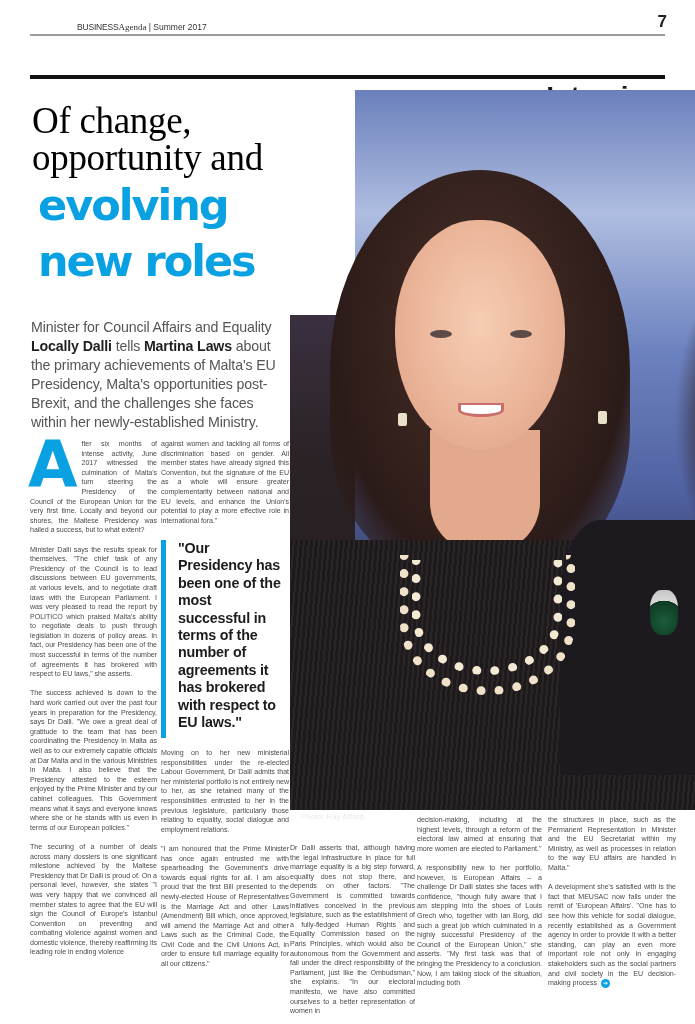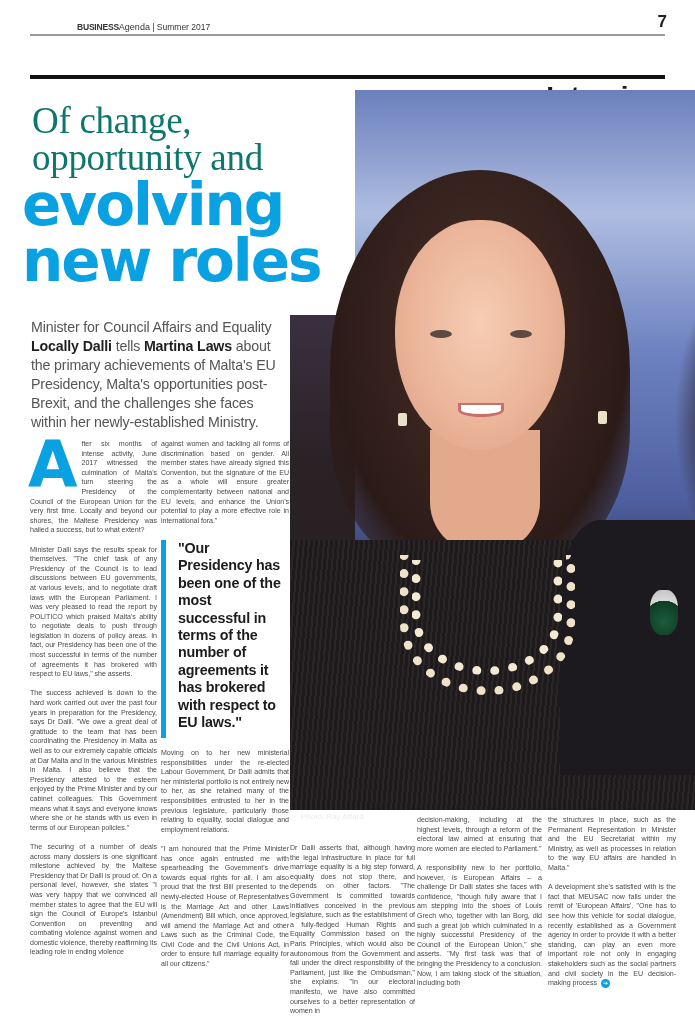--- a/index.html
+++ b/index.html
@@ -1,21 +1,21 @@
 <!DOCTYPE html>
 <html><head>
   <meta charset="utf-8">
   <style>
     * { box-sizing: border-box; margin: 0; padding: 0; }
     html, body { width: 695px; height: 1024px; background: #ffffff; overflow: hidden; }
     body { position: relative; font-family: "Liberation Sans", sans-serif; color: #3a3a3a; }
 
     .masthead { position: absolute; left: 30px; top: 22px; font-size: 8.5px; color: #333; }
-    .masthead b { font-weight: bold; letter-spacing: -0.2px; padding-left: 47px; }
-    .masthead .agenda { font-family: Liberation Sans, sans-serif; font-size: 9px; }
+    .masthead b { font-weight: normal; letter-spacing: -0.2px; padding-left: 47px; }
+    .masthead .agenda { font-family: Liberation Serif, serif; font-size: 9px; }
     .page-number { position: absolute; right: 28px; top: 12px; font-size: 17px; font-weight: bold; color: #222; }
     .head-rule-thin { position: absolute; left: 30px; right: 30px; top: 34px; height: 1.5px; background: #9a9a9a; }
     .section-title { position: absolute; right: 30px; top: 38px; font-size: 28px; font-weight: bold; color: #1a1a1a; letter-spacing: -0.3px; margin-top: 43px; }
     .head-rule-thick { position: absolute; left: 30px; right: 30px; top: 75px; height: 4px; background: #111; }
 
     
     .photo { position: absolute; overflow: hidden; }
     .photo-main { left: 355px; top: 90px; width: 340px; height: 685px;
       background:
         radial-gradient(ellipse 70px 90px at 470px 320px, #f2c3a8 0%, #e6ab8e 55%, rgba(230,171,142,0) 100%),
@@ -39,22 +39,22 @@
       border: 9px dotted #f4e9d2; border-top: none; border-radius: 0 0 50% 50%; }
     .brooch { position: absolute; left: 650px; top: 590px; width: 28px; height: 45px; border-radius: 40%;
       background: radial-gradient(circle at 50% 70%, #1b5d3a 0%, #0f3a24 60%, #d9d9d9 61%, #bfbfbf 100%); }
     .eye { position: absolute; width: 22px; height: 8px; border-radius: 50%; background: #5b4a45; }
     .mouth { position: absolute; left: 458px; top: 403px; width: 46px; height: 14px; border-radius: 0 0 50% 50%; background: #fff; border: 3px solid #c96d6d; border-top-width: 2px; }
     .earring { position: absolute; width: 9px; height: 13px; background: #e9e2c9; border-radius: 2px; }
 
     .photo-credit { position: absolute; left: 301px; top: 788px; font-size: 8px; color: #eaeaea; margin-top: 24px; }
 
     
-    .headline-serif { position: absolute; left: 32px; top: 102px; font-family: "Liberation Serif", serif; font-size: 37px; line-height: 37px; color: #0f766e; letter-spacing: -0.3px; }
-    .headline-sans { position: absolute; left: 22px; top: 177px; font-family: "DejaVu Sans", sans-serif; font-weight: bold; font-size: 58px; line-height: 56px; color: #0aa1e2; letter-spacing: -2px; }
+    .headline-serif { position: absolute; left: 32px; top: 102px; font-family: "Liberation Serif", serif; font-size: 37px; line-height: 37px; color: #000000; letter-spacing: -0.3px; }
+    .headline-sans { position: absolute; left: 38px; top: 177px; font-family: "DejaVu Sans", sans-serif; font-weight: bold; font-size: 43px; line-height: 56px; color: #0aa1e2; letter-spacing: -2px; }
 
     .standfirst { position: absolute; left: 31px; top: 318px; width: 250px; font-size: 14.2px; line-height: 19px; color: #555; letter-spacing: -0.15px; }
     .standfirst b { color: #1f1f1f; }
 
     
     .col { position: absolute; font-size: 7.1px; line-height: 9.6px; color: #4a4a4a; text-align: justify; letter-spacing: -0.05px; }
     .col p { margin-bottom: 9.6px; }
     .col-1 { left: 30px; top: 440px; width: 127px; }
     .col-2a { left: 161px; top: 440px; width: 128px; }
     .col-2b { left: 161px; top: 749px; width: 128px; }

